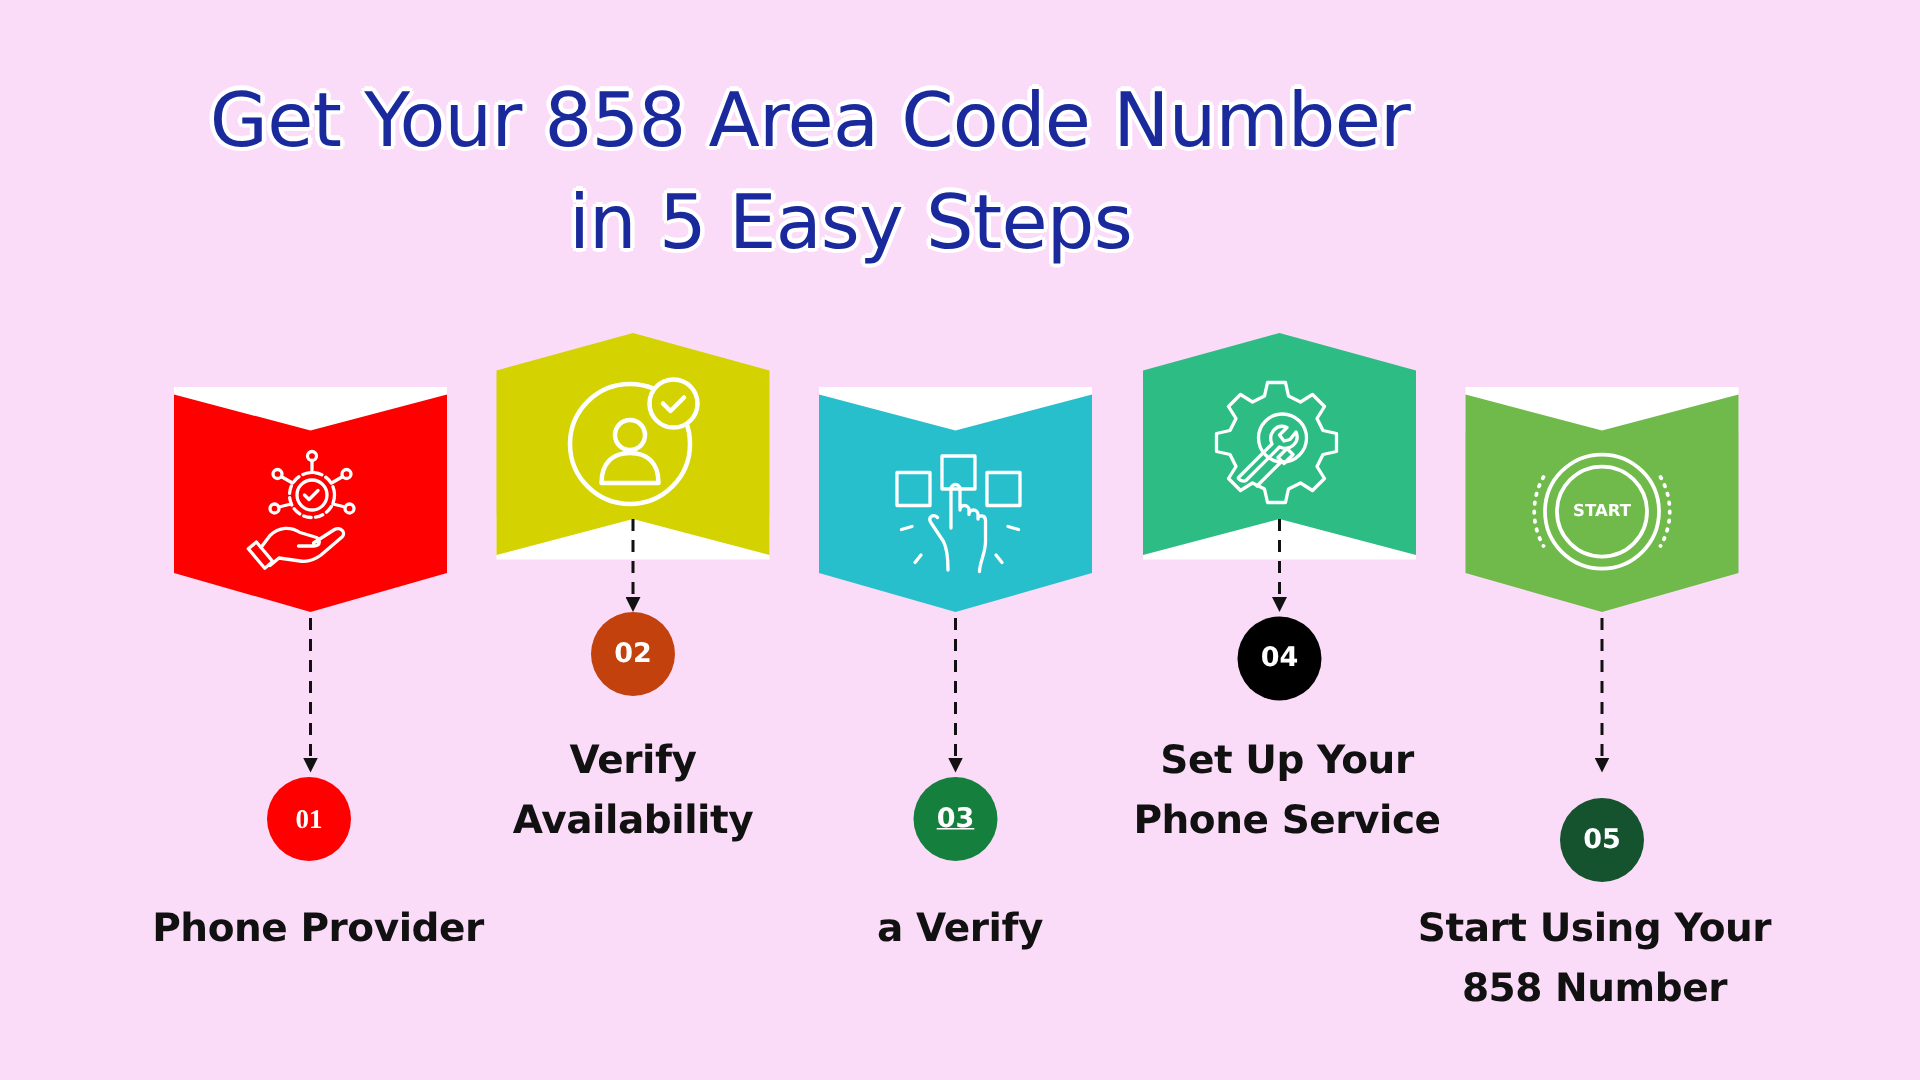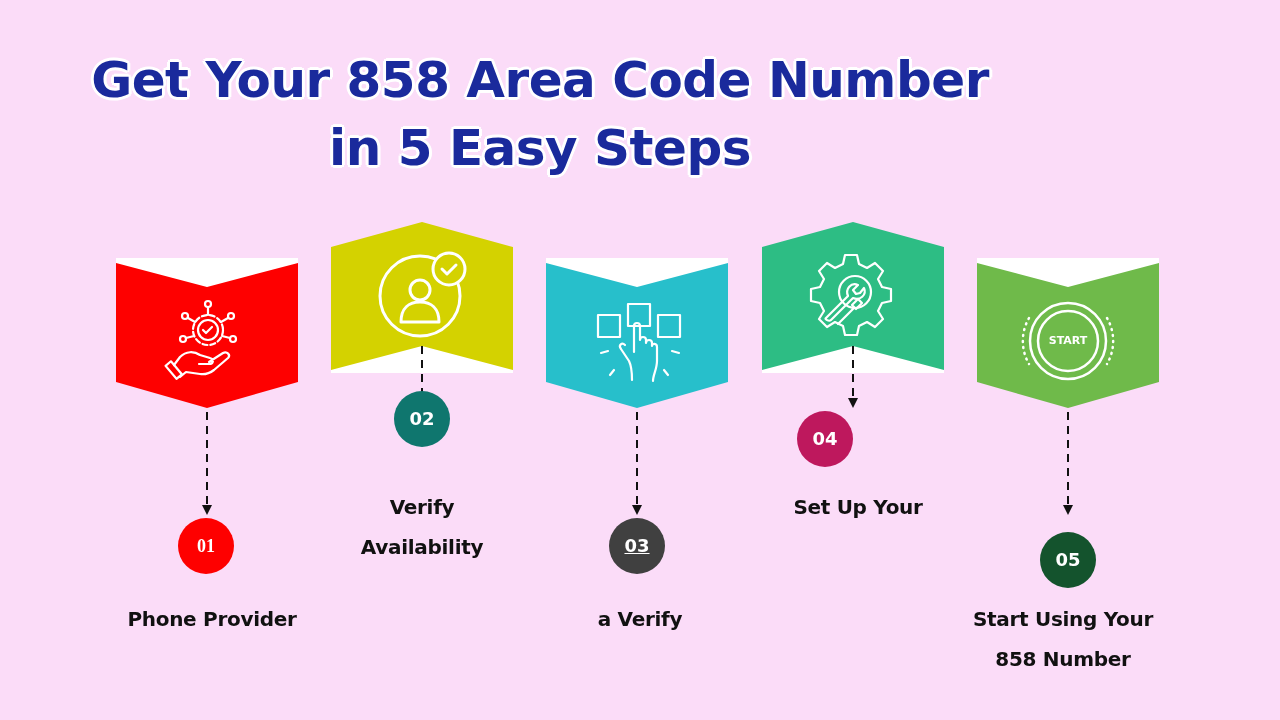--- a/index.html
+++ b/index.html
@@ -1,27 +1,27 @@
 <!DOCTYPE html>
 <html><head>
 <meta charset="utf-8">
 <style>
   html, body { margin:0; padding:0; }
   body { width:1280px; height:720px; background:#fbdcf8; position:relative; overflow:hidden;
          font-family:"DejaVu Sans","Liberation Sans",sans-serif; }
   .title { position:absolute; left:0; width:1080px; text-align:center; color:#1a2a9c;
-           font-weight:bold; font-size:50px; letter-spacing:-0.5px; line-height:60px;
+           font-weight:normal; font-size:50px; letter-spacing:-0.5px; line-height:60px;
            text-shadow: 0 0 2px #fff, 2px 2px 0 #fff, -2px -2px 0 #fff, 2px -2px 0 #fff, -2px 2px 0 #fff, 0 3px 0 #fff, 3px 0 0 #fff, 0 -3px 0 #fff, -3px 0 0 #fff; }
   #t1 { top:50px; }
-  #t2 { top:118px; }
+  #t2 { top:118px;margin-left:27px; }
   svg.art { position:absolute; left:0; top:0; }
   .num { position:absolute; width:56px; height:56px; border-radius:50%; color:#fff; font-weight:bold;
          font-size:18px; line-height:56px; text-align:center; }
   .label { position:absolute; width:280px; text-align:center; color:#111; font-weight:bold;
-           font-size:20px; line-height:40px; letter-spacing:-0.3px; }
+           font-size:26px; line-height:40px; letter-spacing:-0.3px; }
   .label div { white-space:nowrap; }
 </style>
 </head>
 <body>
 
 <div class="title" id="t1">Get Your 858 Area Code Number</div>
 <div class="title" id="t2">in 5 Easy Steps</div>
 
 <svg class="art" width="1280" height="720" viewBox="0 0 1280 720">
   <defs>
@@ -103,34 +103,35 @@
     <circle cx="1068" cy="341" r="30" stroke-width="2.5"></circle>
     <path d="M1029,318 a46,46 0 0,0 0,46" stroke-width="2.5" stroke-dasharray="1 5"></path>
     <path d="M1107,318 a46,46 0 0,1 0,46" stroke-width="2.5" stroke-dasharray="1 5"></path>
   </g>
   <line x1="1068" y1="412" x2="1068" y2="510" stroke="#111" stroke-width="2" stroke-dasharray="8 6" marker-end="url(#ah)"></line>
 </svg>
 
 <div style="position:absolute;left:1028px;top:330px;width:80px;text-align:center;color:#fff;font-weight:bold;font-size:11px;line-height:22px;">START</div>
 
 <div class="num" style="left:178px;top:518px;background:#fe0000;font-family:Liberation Serif, serif;">01</div>
-<div class="num" style="left:394px;top:391px;background:#0f766e;">02</div>
-<div class="num" style="left:609px;top:518px;background:#404040;text-decoration:underline;">03</div>
-<div class="num" style="left:797px;top:411px;background:#be185d;">04</div>
+<div class="num" style="left:394px;top:408px;background:#c2410c;">02</div>
+<div class="num" style="left:609px;top:518px;background:#15803d;text-decoration:underline;">03</div>
+<div class="num" style="left:825px;top:411px;background:#000000;">04</div>
 <div class="num" style="left:1040px;top:532px;background:#14532d;">05</div>
 
 <div class="label" style="left:72px;top:599px;">
   <div>Phone Provider</div>
 </div>
 <div class="label" style="left:282px;top:487px;">
   <div>Verify</div>
   <div>Availability</div>
 </div>
 <div class="label" style="left:500px;top:599px;">
   <div>a Verify</div>
 </div>
 <div class="label" style="left:718px;top:487px;">
   <div>Set Up Your</div>
+  <div>Phone Service</div>
 </div>
 <div class="label" style="left:923px;top:599px;">
   <div>Start Using Your</div>
   <div>858 Number</div>
 </div>
 
 </body></html>

